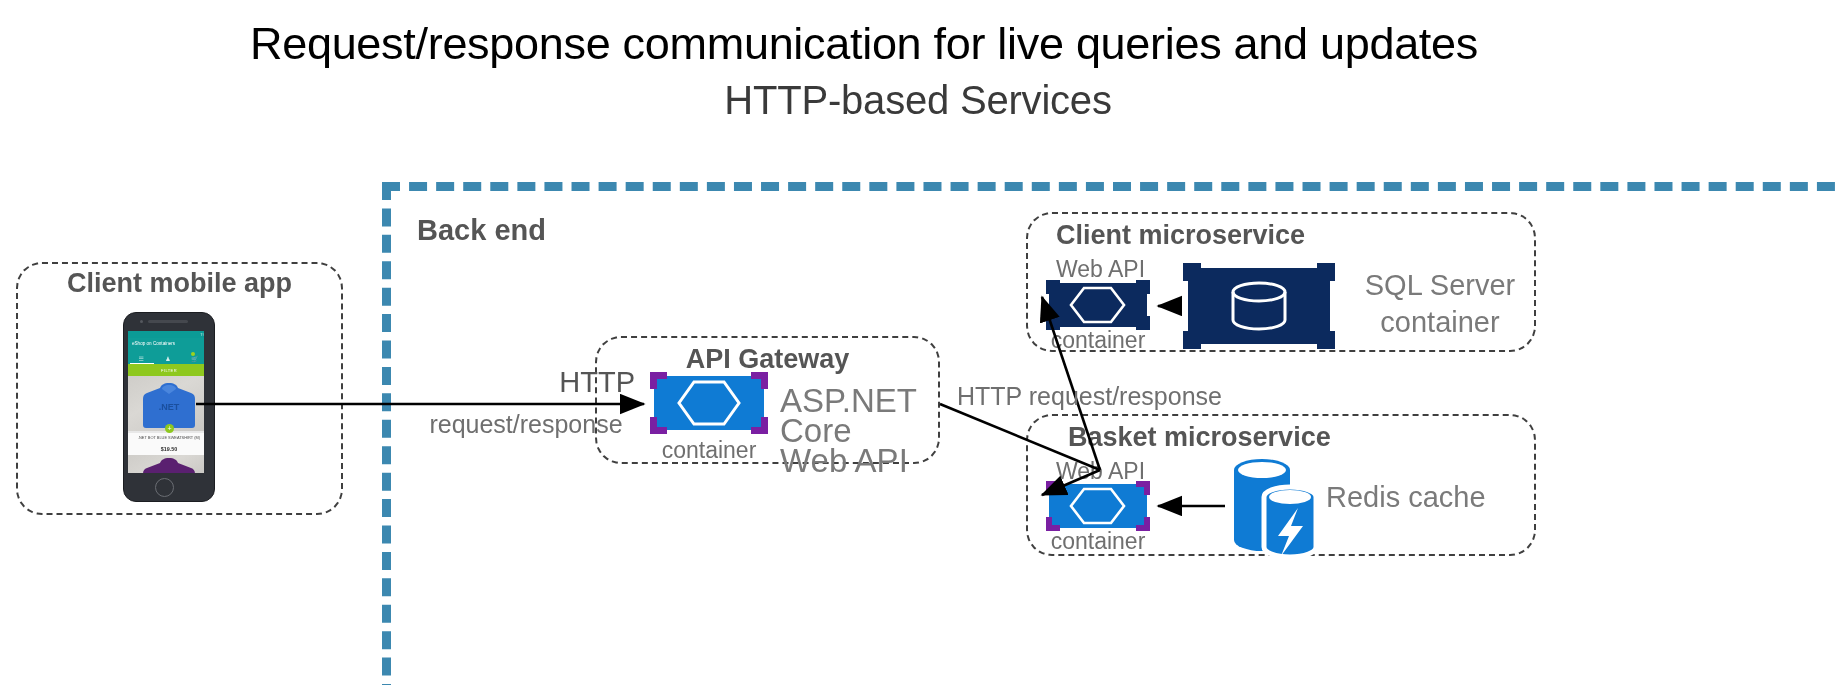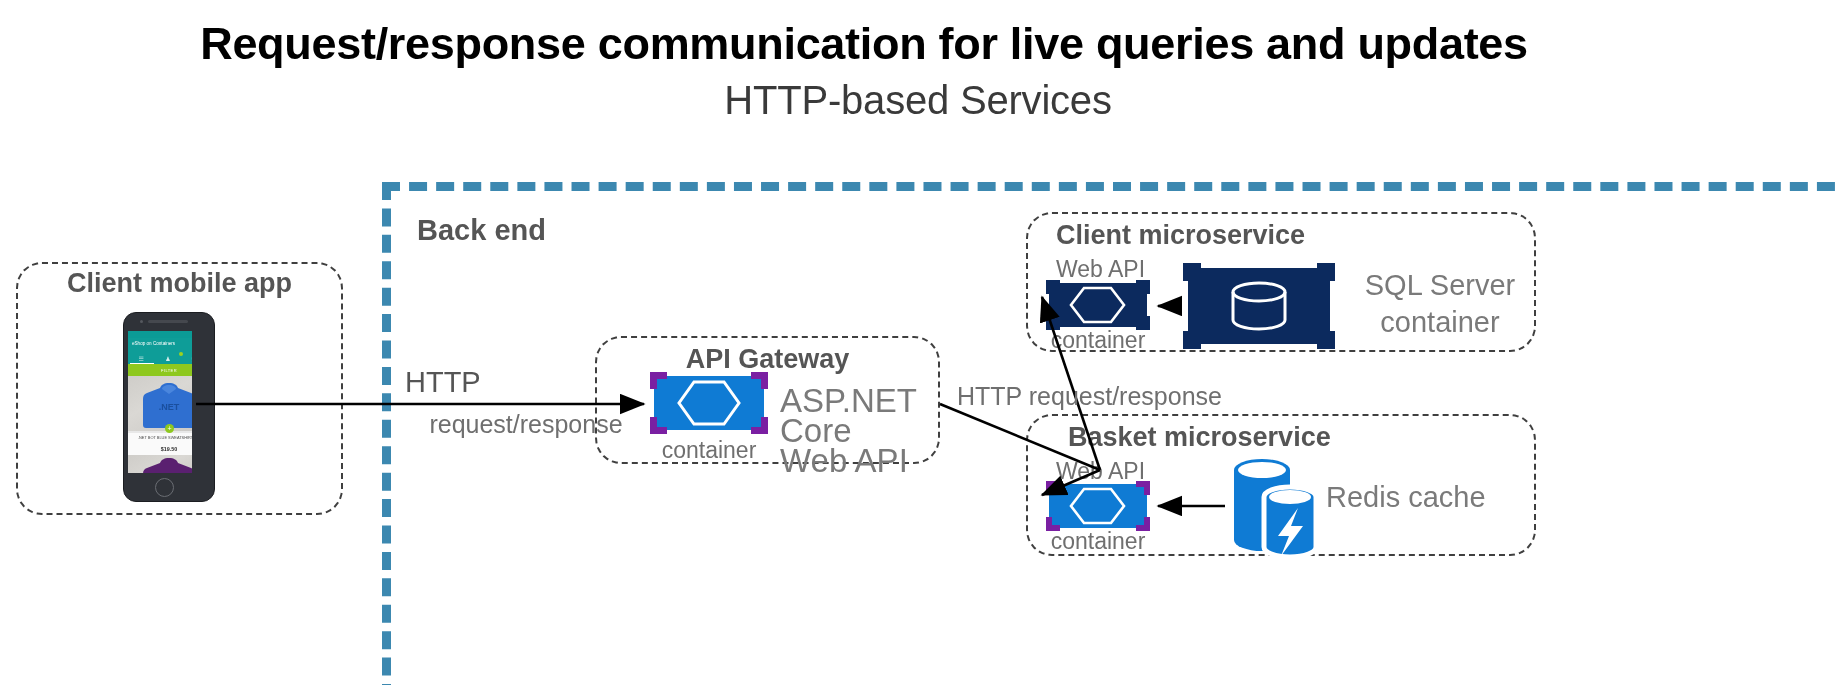--- a/index.html
+++ b/index.html
@@ -6,21 +6,21 @@
   body{
     width:1836px;height:685px;position:relative;overflow:hidden;
     font-family:"Liberation Sans","DejaVu Sans",sans-serif;
     -webkit-font-smoothing:antialiased;
   }
   .abs{position:absolute;}
 
   
   #title{
     left:0;top:18px;width:1728px;text-align:center;
-    font-size:45px;font-weight:bold;color:#000000;letter-spacing:-0.3px;
+    font-size:45px;font-weight:normal;color:#000000;letter-spacing:-0.3px;
   }
   #subtitle{
     left:0;top:78px;width:1836px;text-align:center;
     font-size:40px;font-weight:normal;color:#3a3a3a;letter-spacing:-0.2px;
   }
 
   
   #backend-boundary{
     left:382px;top:182px;width:1480px;height:520px;
     border:9px dashed #3c88b0;border-right:none;
@@ -43,21 +43,21 @@
 
   
   #phone{
     left:123px;top:312px;width:92px;height:190px;
     background:#2f3238;border-radius:13px;box-sizing:border-box;
     border:1px solid #1b1d21;
   }
   #phone-notch{left:148px;top:320px;width:40px;height:3px;background:#45484e;border-radius:2px;}
   #phone-dot{left:140px;top:320px;width:3px;height:3px;background:#55585e;border-radius:50%;}
   #phone-screen{
-    left:128px;top:331px;width:64px;height:142px;background:#e8e8e8;overflow:hidden;
+    left:128px;top:331px;width:64px;height:142px;background:#e8e8e8;overflow:hidden;padding-left:12px;
   }
   #ph-status{position:absolute;left:0;top:0;width:82px;height:7px;background:#0b9b96;}
   #ph-status-icons{position:absolute;right:2px;top:1px;font-size:4px;color:#cfeae9;line-height:5px;}
   #ph-appbar{position:absolute;left:0;top:7px;width:82px;height:14px;background:#0e9d98;}
   #ph-appname{position:absolute;left:4px;top:10px;font-size:4.6px;color:#ffffff;white-space:nowrap;}
   #ph-tabs{position:absolute;left:0;top:21px;width:82px;height:12px;background:#0e9d98;
     display:flex;align-items:center;justify-content:space-around;}
   #ph-tabs span{font-size:6px;color:#d6eeec;}
   #ph-tabunder{position:absolute;left:2px;top:32px;width:24px;height:1.4px;background:#ffffff;}
   #ph-badge{position:absolute;right:9px;top:21px;width:4px;height:4px;border-radius:50%;background:#9cd21e;}
@@ -105,21 +105,21 @@
   #bas-title{left:1056px;top:422px;margin-left:12px;}
   #bas-webapi{left:1056px;top:458px;font-size:23px;color:#6f6f6f;}
   #bas-container-label{left:1046px;top:528px;width:104px;text-align:center;
     font-size:23px;color:#6f6f6f;}
   #bas-redislabel{left:1326px;top:481px;font-size:29px;color:#7a7a7a;}
 
   
   .cicon{position:absolute;}
 
   
-  #http-lbl{left:405px;top:366px;width:230px;text-align:left;
+  #http-lbl{left:405px;top:366px;width:230px;text-align:right;
     font-size:29px;color:#555555;}
   #reqres-lbl{left:401px;top:410px;width:250px;text-align:center;
     font-size:25px;color:#6f6f6f;}
   #http-rr-lbl{left:957px;top:382px;font-size:25px;color:#6f6f6f;}
 
   svg.layer{position:absolute;left:0;top:0;width:1836px;height:685px;pointer-events:none;}
 </style>
 </head>
 <body>
 

